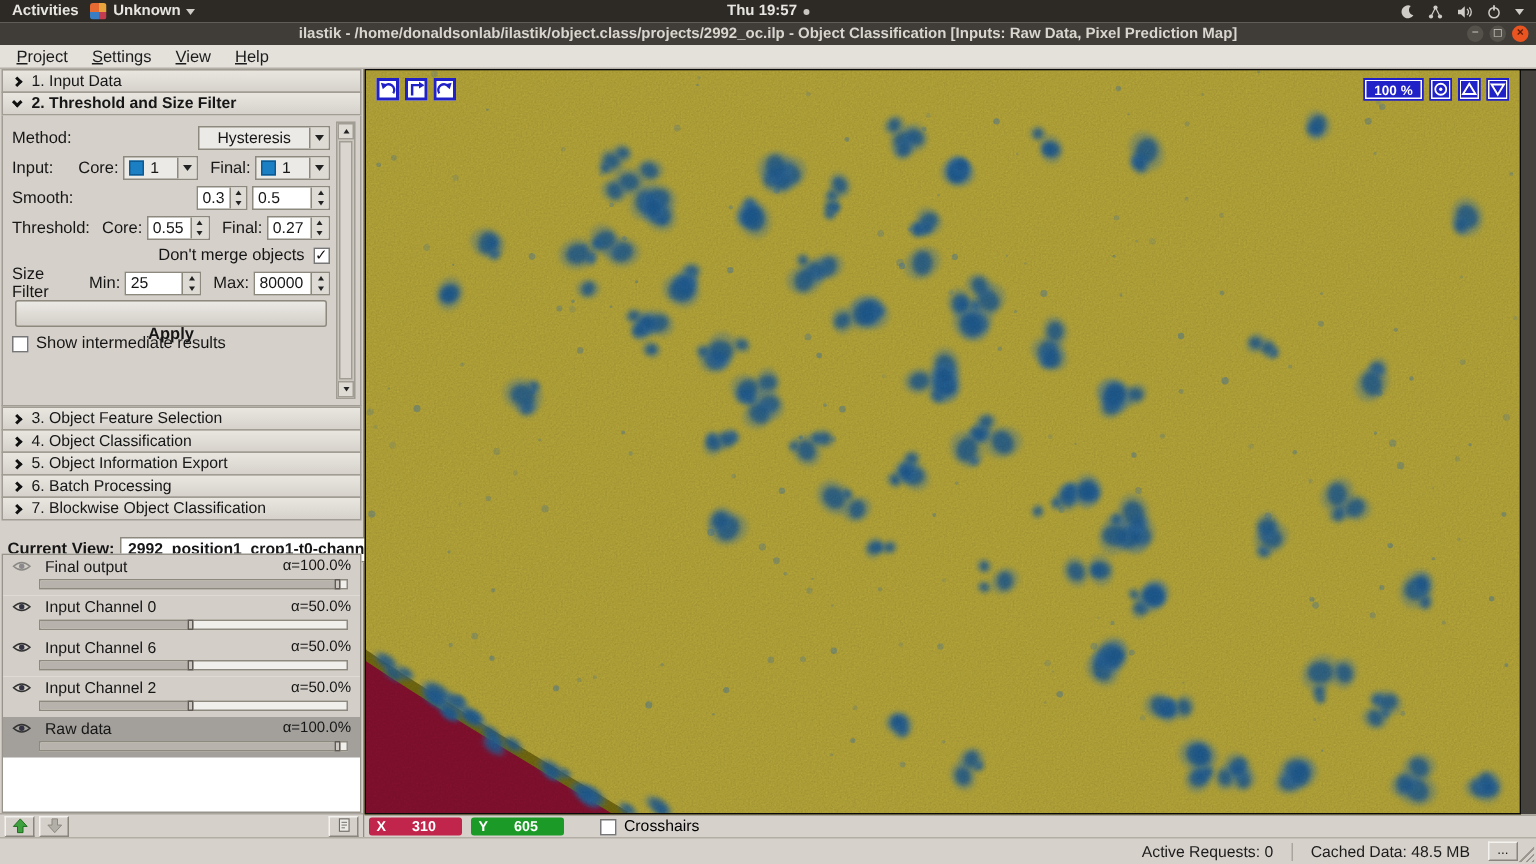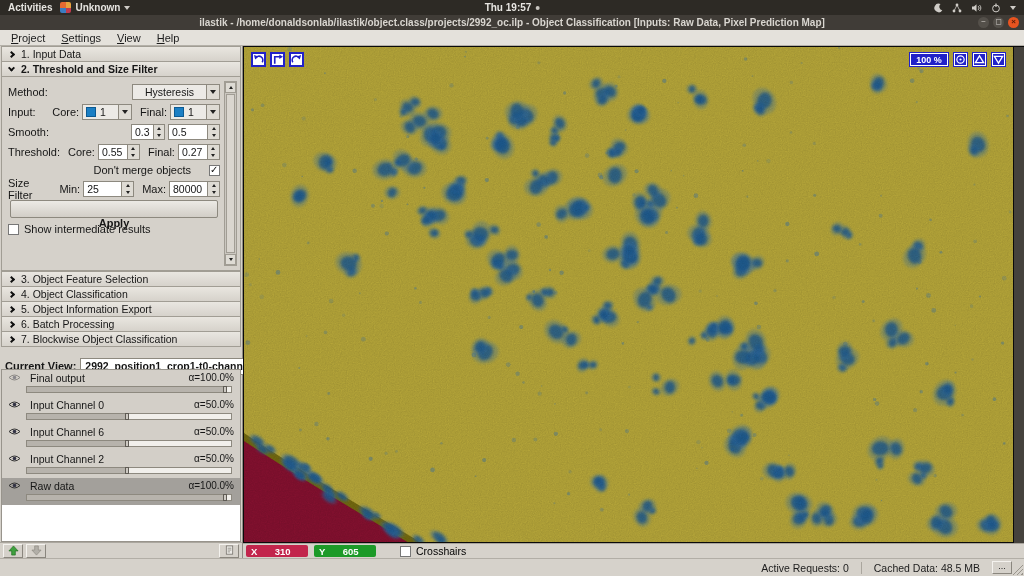--- a/index.html
+++ b/index.html
@@ -281,21 +281,21 @@
           <span class="btns">
               <span>
                 <i class="tri-up-s"></i>
               </span>
               <span>
                 <i class="tri-dn-s"></i>
               </span>
             </span>
         </span>
       </div>
-      <div class="trow" style="justify-content:flex-end; gap:18px; height:14px;">
+      <div class="trow" style="justify-content:flex-end; gap:6px; height:14px;">
         <span class="tlabel">Don't merge objects</span>
         <span class="cbox checked"></span>
       </div>
       <div class="trow">
         <span class="tlabel">Size Filter</span>
         <span style="width:14px"></span>
         <span class="sublabel" style="margin-left:0">Min:</span>
         <span class="spin" style="width:62px">
           <span class="val">25</span>
           <span class="btns">

